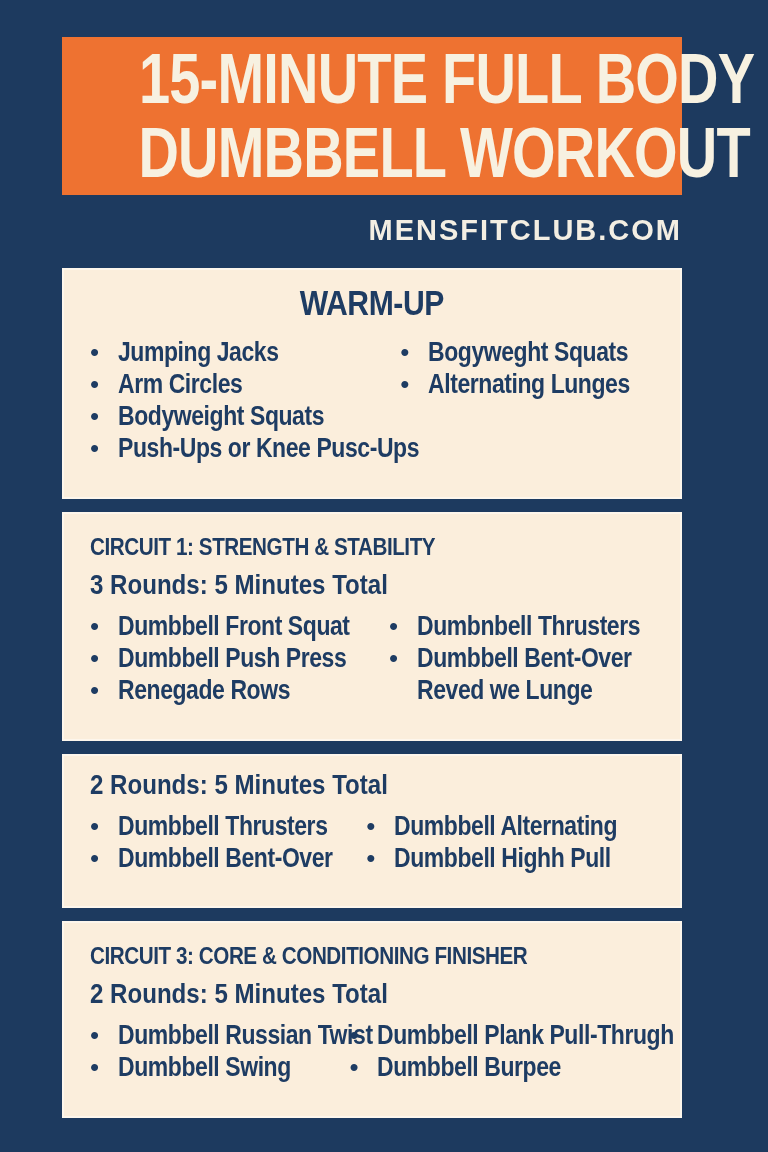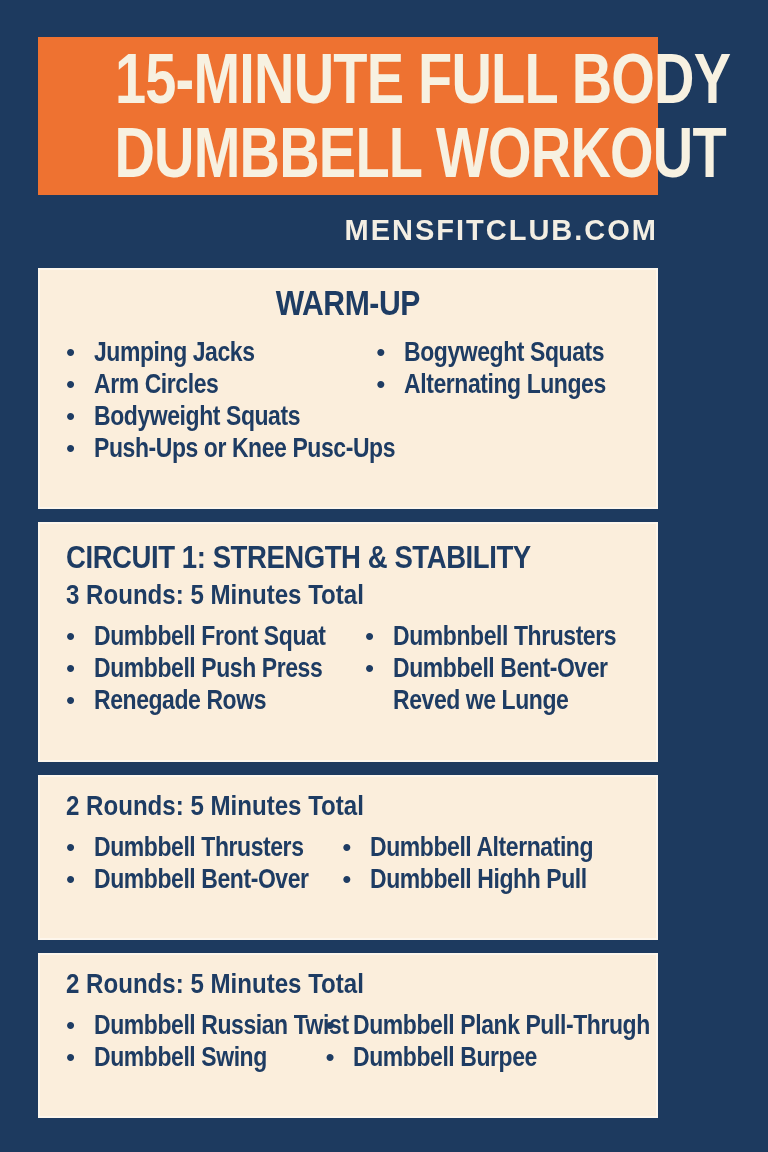--- a/index.html
+++ b/index.html
@@ -12,21 +12,21 @@
   *{margin:0;padding:0;box-sizing:border-box;}
   html,body{width:768px;height:1152px;overflow:hidden;}
   body{
     background:var(--navy);
     font-family:"Liberation Sans", sans-serif;
     color:var(--ink);
   }
   .poster{
     width:696px;height:1152px;
     padding:37px 38px 34px 38px;
-    display:flex;flex-direction:column;
+    display:flex;flex-direction:column;margin-left:24px;
   }
   
   .banner{
     background:var(--orange);
     height:158px;
     display:flex;flex-direction:column;justify-content:center;
     text-align:center;
     flex:0 0 auto;
   }
   .banner-line{
@@ -56,21 +56,21 @@
   .sections{display:flex;flex-direction:column;flex:1 1 auto;}
   .card{
     background:var(--cream);
     border:2px solid rgba(255,255,255,0.45);
     padding:12px 26px 14px 26px;
     margin-bottom:13px;
     flex:1 1 auto;
   }
   .card:last-child{margin-bottom:0;}
   .card-title{
-    font-size:32px;
+    font-size:24px;
     font-weight:bold;
     color:var(--ink);
     line-height:42px;
     white-space:nowrap;
   }
   .card-title > span{
     display:inline-block;
     transform:scaleX(0.86);
     transform-origin:0 50%;
     letter-spacing:-0.5px;
@@ -254,20 +254,21 @@
               <div class="line">
                 <span class="bullet">•</span>
                 <span class="txt">Dumbbell Highh Pull</span>
               </div>
             </div>
           </div>
     </div>
   </section>
 
   <section class="card s3">
+    <h2 class="card-title"><span>CIRCUIT 3: CORE &amp; CONDITIONING FINISHER</span></h2>
     <div class="card-subtitle"><span>2 Rounds: 5 Minutes Total</span></div>
     <div class="cols">
       <div class="col col-l">
             <div class="item">
               <div class="line">
                 <span class="bullet">•</span>
                 <span class="txt">Dumbbell Russian Twist</span>
               </div>
             </div>
             <div class="item">

